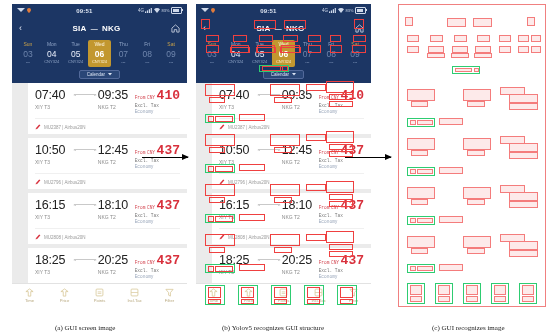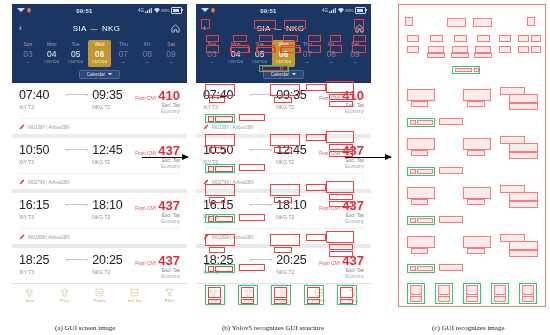--- a/index.html
+++ b/index.html
@@ -20,21 +20,21 @@
              padding:0 5px;font-size:5.5px;color:#dfe6f2;}
   .sb-left{display:flex;align-items:center;gap:2px;}
   .sb-right{display:flex;align-items:center;gap:1.5px;}
   .sb-time{font-size:6px;font-weight:bold;letter-spacing:.2px;}
   .ico{display:inline-block;}
   .batt{width:9px;height:5px;border:.6px solid #cfd9ea;border-radius:1px;position:relative;}
   .batt:after{content:"";position:absolute;right:-1.6px;top:1.3px;width:1px;height:2px;background:#cfd9ea;}
   .batt i{position:absolute;left:.6px;top:.6px;bottom:.6px;width:72%;background:#cfd9ea;display:block;}
 
   .navbar{height:22px;display:flex;align-items:center;justify-content:space-between;padding:0 7px;}
-  .nav-title{font-size:8px;letter-spacing:.3px;display:flex;align-items:center;gap:4px;}
+  .nav-title{font-size:8px;letter-spacing:.3px;display:flex;align-items:center;gap:4px;font-weight:bold;}
   .nav-title .arr{opacity:.85;font-size:7px;}
   .chev{font-size:9px;color:#e6ecf7;}
 
   
   .cal{padding:1px 4px 0;}
   .cal-row{display:flex;}
   .cal-cell{flex:1;text-align:center;}
   .cal-dow{font-size:5px;color:#8fa4c6;padding:1px 0;}
   .cal-dow.wk{color:#c9a24a;}
   .cal-day{font-size:8.5px;color:#e8eefb;line-height:9px;padding-top:2px;}
@@ -44,32 +44,32 @@
   .cal-cell.sel .cal-day{color:#fff;font-weight:bold;}
   .cal-cell.sel .cal-sub{color:#fdf2d6;}
   .cal-cell.dim .cal-day{color:#6f86ad;}
 
   .cal-btn-wrap{display:flex;justify-content:center;padding:3px 0 4px;}
   .cal-btn{background:#2a4677;border:.5px solid #52699a;border-radius:2px;
            font-size:4.5px;color:#dbe4f4;padding:1.2px 7px;display:flex;align-items:center;gap:3px;}
 
   
   .list{background:#ebebeb;}
-  .fcard{background:#fff;margin:0 0 4px 0;padding:6px 7px 4px;}
+  .fcard{background:#fff;margin:0 0 4px 16px;padding:6px 7px 4px;}
   .fmain{display:flex;align-items:flex-start;}
   .seg{width:37%;}
   .seg.mid{width:26%;display:flex;align-items:center;justify-content:center;padding-top:5px;}
   .time{font-size:12.5px;color:#222;letter-spacing:-.2px;line-height:13px;}
   .apt{font-size:5px;color:#8b8b8b;padding-top:2px;}
   .dash{width:22px;height:0;border-top:.6px solid #c9c9c9;position:relative;}
   .dash:after{content:"";position:absolute;right:-1px;top:-1.6px;border-left:3px solid #c9c9c9;
               border-top:1.7px solid transparent;border-bottom:1.7px solid transparent;}
   .dash:before{content:"";position:absolute;left:-1px;top:-1.6px;border-right:3px solid #c9c9c9;
               border-top:1.7px solid transparent;border-bottom:1.7px solid transparent;}
-  .price-col{flex:1;text-align:right;}
+  .price-col{flex:1;font-family:Liberation Mono, monospace;}
   .price-row{display:flex;align-items:baseline;justify-content:flex-end;gap:1.5px;}
   .pfrom{font-size:4.5px;color:#d2434e;}
   .pcur{font-size:4.5px;color:#d2434e;}
   .pamt{font-size:13px;color:#d8303c;font-weight:bold;line-height:13px;}
   .ptax{font-size:4.5px;color:#777;padding-top:1px;}
   .peco{font-size:4.5px;color:#9aa7bb;padding-top:1px;}
   .fmeta{display:flex;align-items:center;gap:3px;padding-top:5px;border-top:.5px solid #f0f0f0;margin-top:4px;}
   .airline-logo{width:6px;height:6px;position:relative;}
   .airline-logo svg{display:block;}
   .fmeta-txt{font-size:4.5px;color:#999;}

